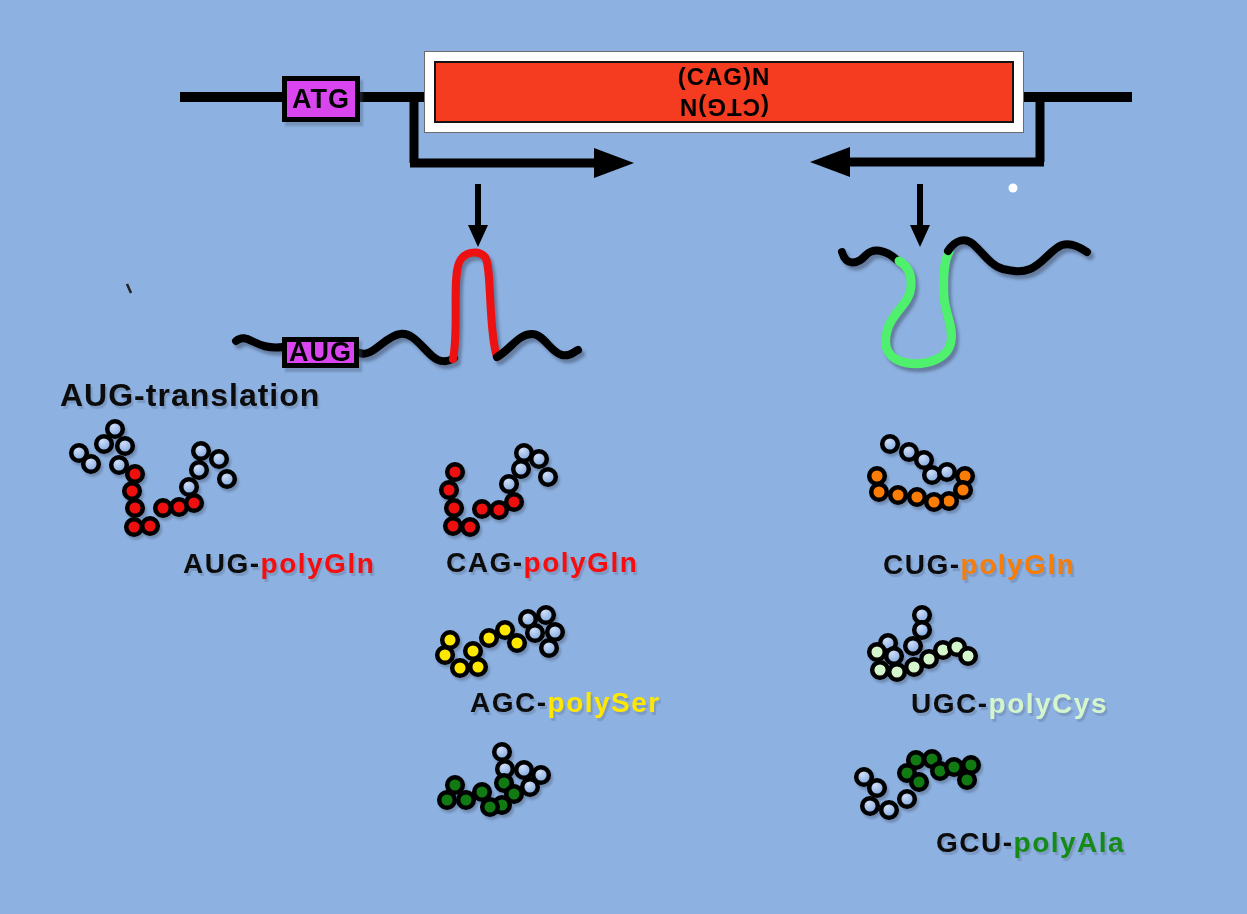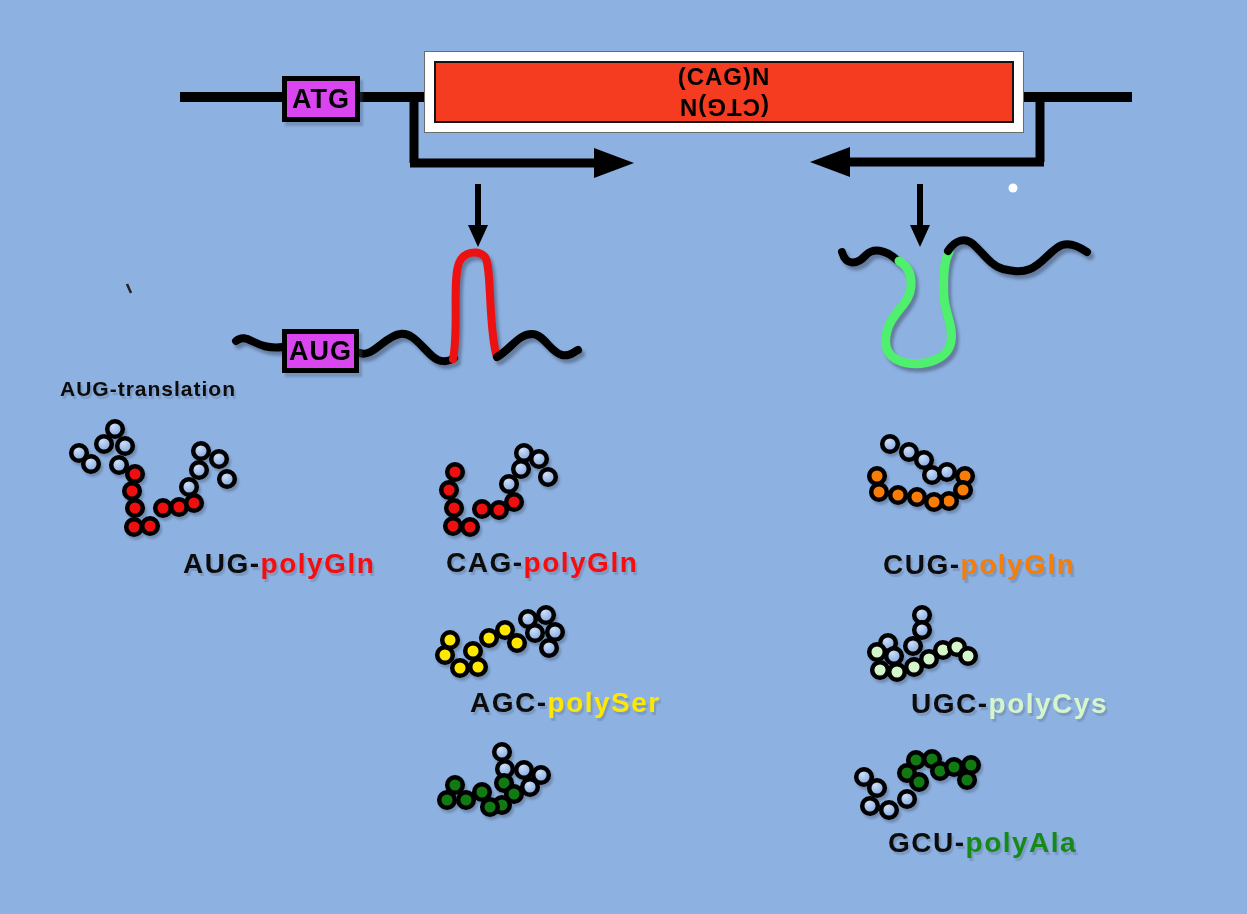--- a/index.html
+++ b/index.html
@@ -18,39 +18,39 @@
   .codon-box {
     position:absolute;
     background:#d946ef;
     border:5px solid #000;
     box-sizing:border-box;
     display:flex; align-items:center; justify-content:center;
     font-weight:bold; font-size:27px; letter-spacing:1px; color:#000;
     box-shadow:3px 4px 2px rgba(72,88,115,0.35);
   }
   #atg-box { left:282px; top:76px;  width:78px; height:46px; }
-  #aug-box { left:282px; top:329px; width:77px; height:44px; }
+  #aug-box { left:282px; top:337px; width:77px; height:31px; }
 
   #repeat-box-outer {
     position:absolute; left:424px; top:51px; width:600px; height:82px;
     background:#ffffff; border:1px solid #6b6b6b; padding:9px; box-sizing:border-box;
   }
   #repeat-box-inner {
     width:100%; height:100%; box-sizing:border-box;
     border:2px solid #141414;
     display:flex; flex-direction:column; align-items:center; justify-content:center;
     font-weight:bold; font-size:24px; letter-spacing:1px; line-height:1.25; color:#000;
   }
   .flip { transform:rotate(180deg); }
 
   .label {
     position:absolute; font-weight:bold; white-space:nowrap; color:#0c0c0c;
     text-shadow:2px 3px 1px rgba(80,95,120,0.28);
   }
-  .section-label { font-size:21px; letter-spacing:1px; }
+  .section-label { font-size:32px; letter-spacing:1px; }
   .product-label { font-size:28px; letter-spacing:1.5px; }
   .product-label .codon { color:#0c0c0c; }
 </style>
 </head>
 <body>
 
 <div id="scene" style="background: rgb(141, 177, 225);">
 
   <svg id="diagram" width="1247" height="914" viewBox="0 0 1247 914">
     <defs>
@@ -241,17 +241,17 @@
   </div>
   <div class="label product-label" style="left:883px; top:549px;">
     <span class="codon">CUG-</span><span class="poly" style="color: rgb(248, 125, 7);">polyGln</span>
   </div>
   <div class="label product-label" style="left:470px; top:687px;">
     <span class="codon">AGC-</span><span class="poly" style="color: rgb(255, 232, 0); margin-top: 32px;">polySer</span>
   </div>
   <div class="label product-label" style="left:911px; top:688px;">
     <span class="codon">UGC-</span><span class="poly" style="color: rgb(213, 245, 205); margin-top: 23px;">polyCys</span>
   </div>
-  <div class="label product-label" style="left:888px; top:827px;text-align:center;">
+  <div class="label product-label" style="left:936px; top:827px;text-align:center;">
     <span class="codon">GCU-</span><span class="poly" style="color: rgb(22, 138, 22);">polyAla</span>
   </div>
 
 </div>
 
 </body></html>

